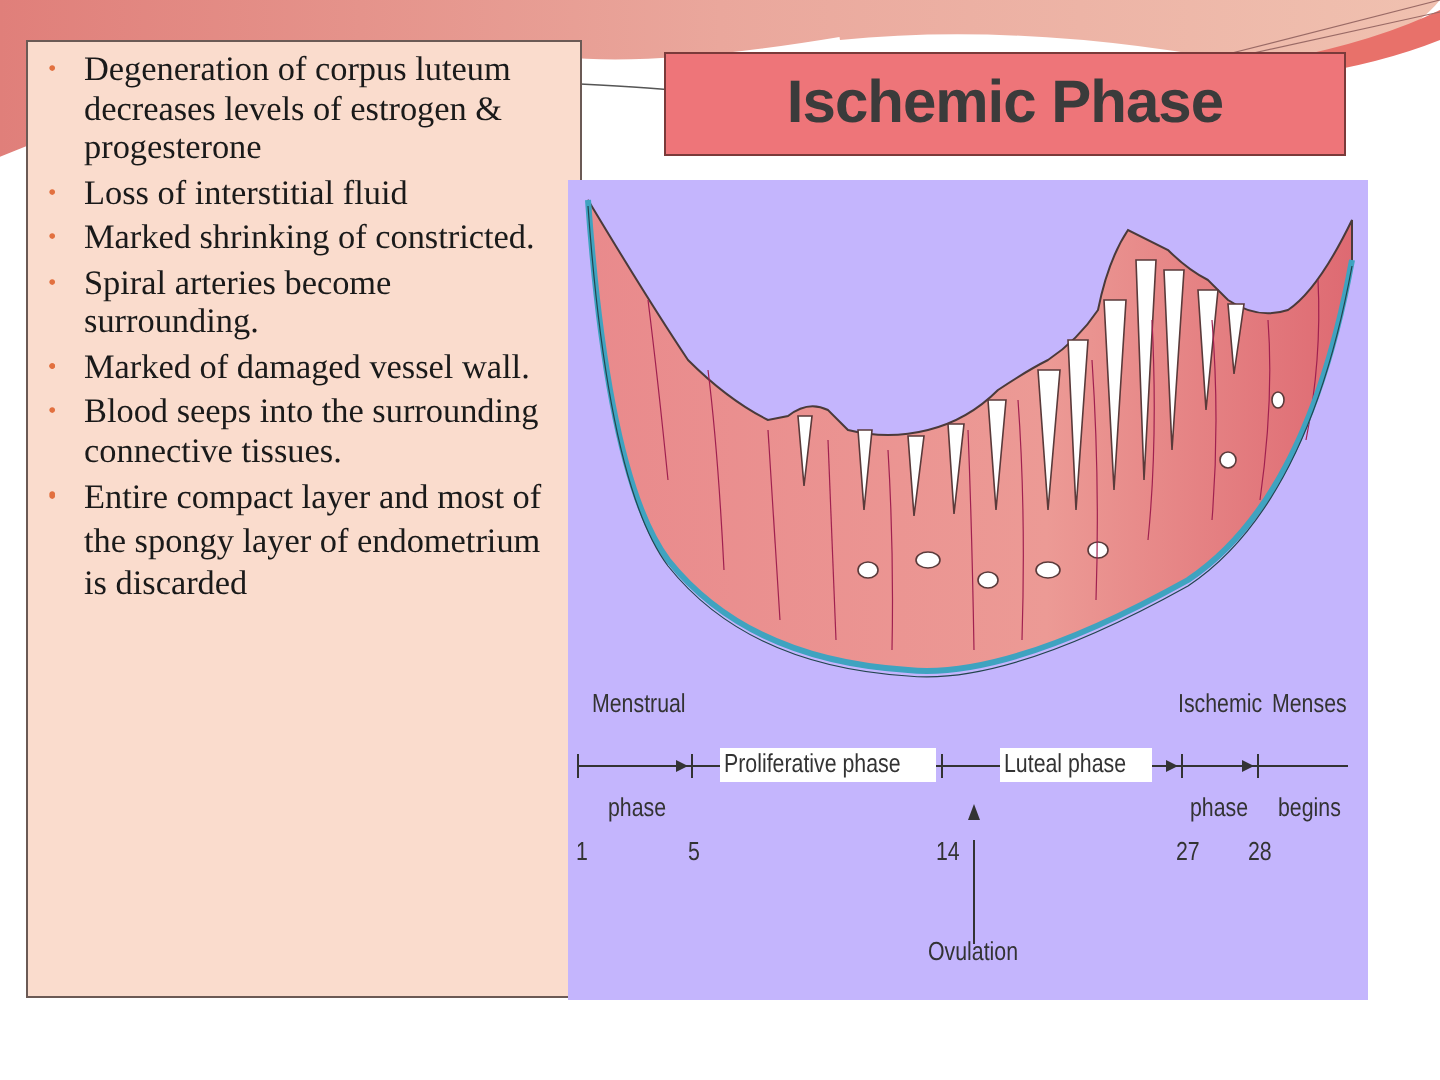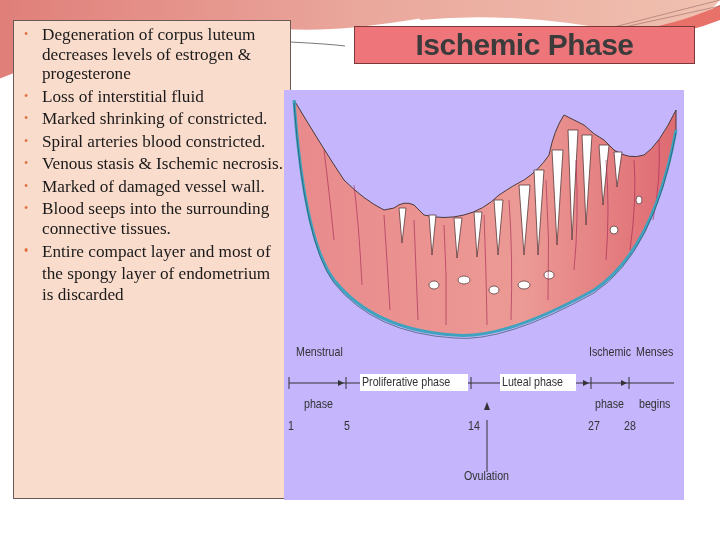--- a/index.html
+++ b/index.html
@@ -3,21 +3,21 @@
 <meta charset="utf-8">
 <style>
   html, body { margin:0; padding:0; }
   body { width:720px; height:540px; position:relative; overflow:hidden; background:#ffffff; font-family:"Liberation Serif", serif; }
   .header-swoosh { position:absolute; left:0; top:0; width:720px; height:140px; }
   .text-box { position:absolute; left:13px; top:20px; width:278px; height:479px; background:#fadccd; border:1px solid #6b5a55; box-sizing:border-box; padding:4px 6px 0 6px; }
   .bullets { list-style:none; margin:0; padding:0; }
   .bullet { position:relative; padding-left:22px; font-size:17.2px; line-height:19.5px; color:#1a1a1a; margin-bottom:3px; }
   .bullet-dot { position:absolute; left:4px; top:0; color:#e2703f; font-size:12px; }
   .bullet.big { line-height:21.5px; }
-  .title-box { position:absolute; left:354px; top:26px; width:341px; height:38px; background:#ee7579; border:1px solid #7a3a3a; box-sizing:border-box; display:flex; align-items:center; justify-content:center; }
+  .title-box { position:absolute; left:332px; top:26px; width:341px; height:52px; background:#ee7579; border:1px solid #7a3a3a; box-sizing:border-box; display:flex; align-items:center; justify-content:center; }
   .title-text { font-family:"Liberation Sans", sans-serif; font-weight:bold; font-size:30px; color:#3b3b3b; letter-spacing:-0.5px; }
   .diagram { position:absolute; left:284px; top:90px; width:400px; height:410px; background:#c4b5fd; }
   .diagram svg { position:absolute; left:0; top:0; }
   .tl { position:absolute; font-family:"Liberation Sans", sans-serif; font-size:13px; color:#333; transform:scaleX(0.82); transform-origin:left top; white-space:nowrap; }
 </style>
 </head>
 <body>
 
 <svg class="header-swoosh" width="720" height="140" viewBox="0 0 720 140">
   <defs>
@@ -33,22 +33,22 @@
   <path d="M610,28 L720,0" stroke="#9a6a66" stroke-width="0.6"></path>
   <path d="M620,28 L720,6" stroke="#9a6a66" stroke-width="0.6"></path>
   <path d="M290,42 Q330,44 345,46" stroke="#555" stroke-width="0.8" fill="none"></path>
 </svg>
 
 <div class="text-box">
   <ul class="bullets">
     <li class="bullet"><span class="bullet-dot">•</span><span>Degeneration of corpus luteum decreases levels of estrogen &amp; progesterone</span></li>
     <li class="bullet"><span class="bullet-dot">•</span><span>Loss of interstitial fluid</span></li>
     <li class="bullet"><span class="bullet-dot">•</span><span>Marked shrinking of constricted.</span></li>
-    <li class="bullet"><span class="bullet-dot">•</span><span>Spiral arteries blood constricted.</span></li>
-    <li class="bullet"><span class="bullet-dot">•</span><span>Venous stasis &amp; Ischemic necrosis.</span></li>
+    <li class="bullet"><span class="bullet-dot">•</span><span>Spiral arteries become surrounding.</span></li>
+    <li class="bullet"><span class="bullet-dot">•</span></li>
     <li class="bullet"><span class="bullet-dot">•</span><span>Marked of damaged vessel wall.</span></li>
     <li class="bullet"><span class="bullet-dot">•</span><span>Blood seeps into the surrounding connective tissues.</span></li>
     <li class="bullet"><span class="bullet-dot">•</span></li>
     <li class="bullet big"><span class="bullet-dot">•</span><span>Entire compact layer and most of the spongy layer of endometrium is discarded</span></li>
   </ul>
 </div>
 
 <div class="title-box">
   <span class="title-text">Ischemic Phase</span>
 </div>

